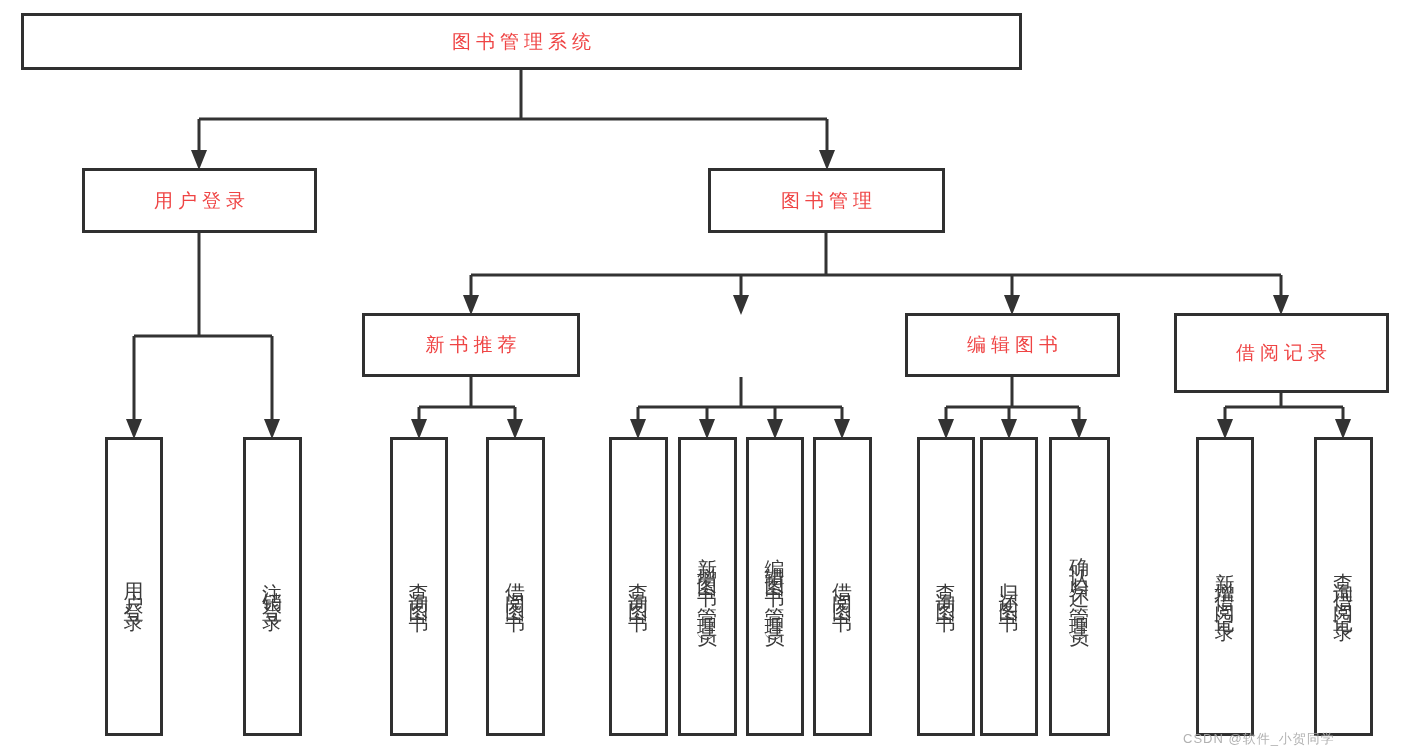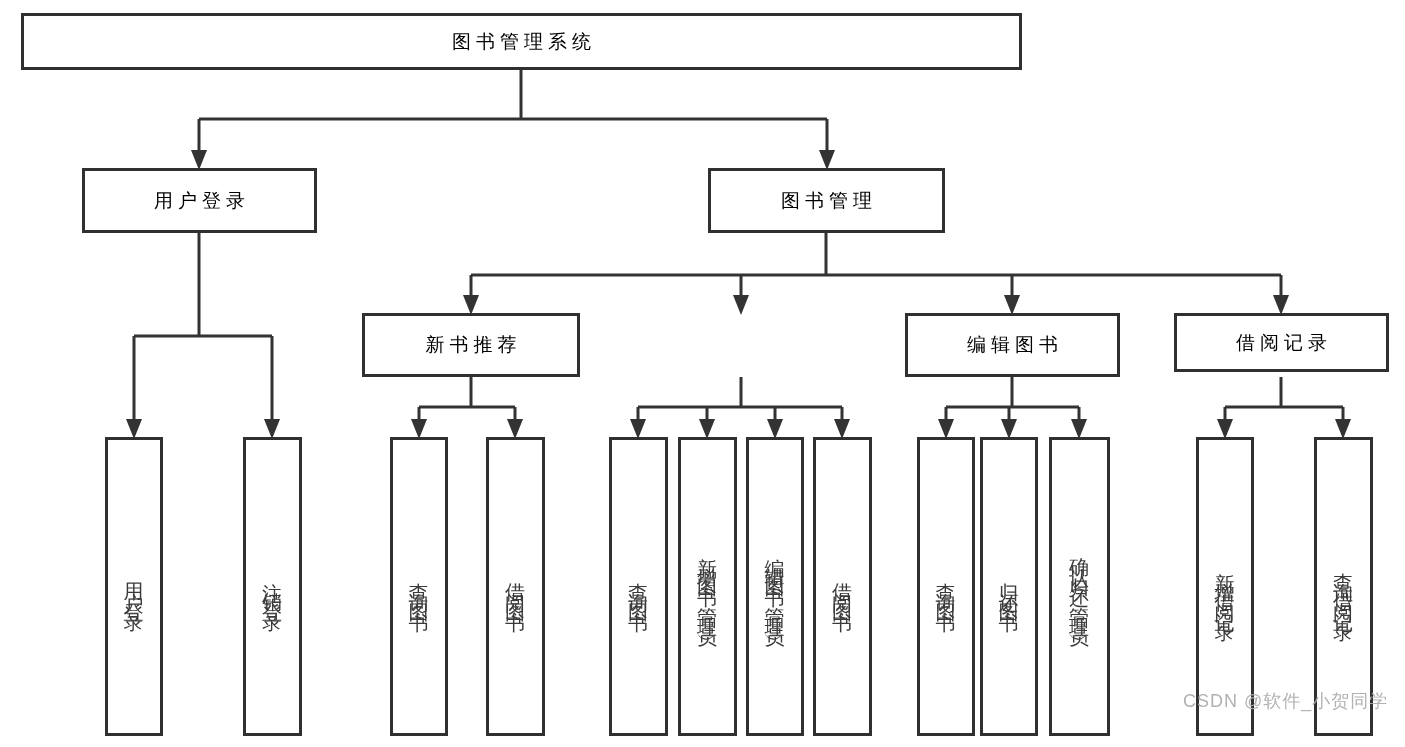--- a/index.html
+++ b/index.html
@@ -22,36 +22,36 @@
     align-items:center;
     justify-content:center;
     z-index:2;
     color:#3a3a3a;
   }
   .hlabel{
     font-size:19px;
     letter-spacing:5px;
     text-indent:5px;
     white-space:nowrap;
-    color:#000000;
+    color:#ef4444;
   }
   .vlabel{
     writing-mode:vertical-rl;
     text-orientation:mixed;
     font-size:20px;
     letter-spacing:10px;
     line-height:1;
     color:#3a3a3a;
   }
   .watermark{
     position:absolute;
     left:1183px;
-    top:689px;
+    top:730px;
     z-index:3;
-    font-size:18px;
+    font-size:13px;
     letter-spacing:1px;
     color:#ababab;
     opacity:0.92;
     white-space:nowrap;
   }
 </style>
 </head>
 <body>
 
 <div class="canvas">
@@ -102,21 +102,21 @@
   <div class="box" style="left:708px;top:168px;width:237px;height:65px">
     <span class="hlabel">图书管理</span>
   </div>
 
   <div class="box" style="left:362px;top:313px;width:218px;height:64px">
     <span class="hlabel">新书推荐</span>
   </div>
   <div class="box" style="left:905px;top:313px;width:215px;height:64px">
     <span class="hlabel">编辑图书</span>
   </div>
-  <div class="box" style="left:1174px;top:313px;width:215px;height:59px">
+  <div class="box" style="left:1174px;top:313px;width:215px;height:80px">
     <span class="hlabel">借阅记录</span>
   </div>
 
   <div class="box" style="left:105px;top:437px;width:58px;height:299px">
     <span class="vlabel">用户登录</span>
   </div>
   <div class="box" style="left:243px;top:437px;width:59px;height:299px">
     <span class="vlabel">注销登录</span>
   </div>
 

